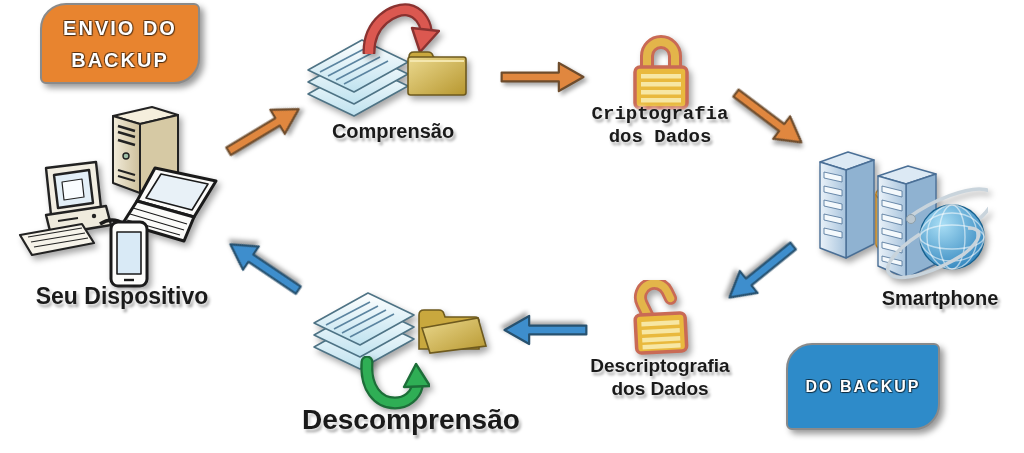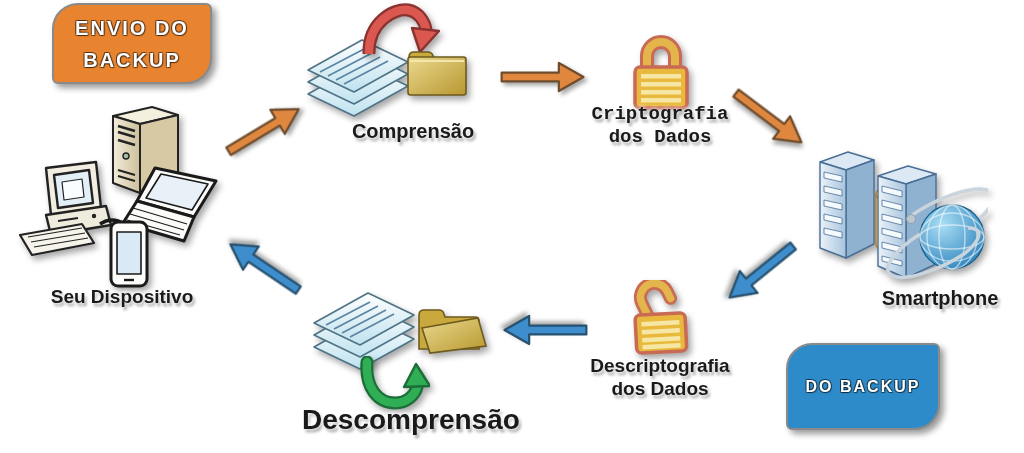--- a/index.html
+++ b/index.html
@@ -12,33 +12,33 @@
   .badge{
     position:absolute;display:flex;flex-direction:column;justify-content:center;align-items:center;
     border:2px solid #8a8a8a;border-radius:26px 6px 26px 6px;
     box-shadow:4px 4px 6px rgba(0,0,0,.40);
     color:#fff;font-weight:bold;text-align:center;
   }
   .badge div{
     letter-spacing:2px;
     text-shadow:-1px -1px 0 rgba(0,0,0,.45),1px 1px 1px rgba(0,0,0,.55),1px -1px 0 rgba(0,0,0,.35),-1px 1px 0 rgba(0,0,0,.35);
   }
-  .badge-envio{left:40px;top:3px;width:156px;height:77px;background:#E8842F;font-size:20px;line-height:32px;margin-left:12px;}
+  .badge-envio{left:40px;top:3px;width:156px;height:77px;background:#E8842F;font-size:20px;line-height:32px;}
   .badge-rest{left:786px;top:343px;width:150px;height:83px;background:#2E8BC9;font-size:16px;line-height:30px;}
   
   .nlabel{
     position:absolute;text-align:center;font-weight:bold;color:#1a1a1a;
     text-shadow:0 0 4px #fff,0 0 6px #fff,2px 3px 3px rgba(0,0,0,.45);
   }
-  .lab-compression{left:328px;top:120px;width:170px;font-size:20px;}
+  .lab-compression{left:308px;top:120px;width:170px;font-size:20px;}
   .lab-encryption{left:574px;top:103px;width:172px;font-size:19px;line-height:23px;font-family:Liberation Mono, monospace;}
   .lab-datacenter{left:858px;top:287px;width:164px;font-size:20px;}
   .lab-decryption{left:568px;top:354px;width:184px;font-size:19px;line-height:23px;}
   .lab-decompression{left:302px;top:404px;width:186px;font-size:28px;}
-  .lab-devices{left:2px;top:284px;width:240px;font-size:19px;line-height:25px;}
+  .lab-devices{left:2px;top:284px;width:240px;font-size:23px;line-height:25px;}
   
   .arrow{position:absolute;width:88px;height:40px;filter:drop-shadow(3px 3px 2px rgba(0,0,0,.35));}
   .arrow polygon{stroke-width:2.5;stroke-linejoin:round;}
   .arrow.orange polygon{fill:#E0873F;stroke:#6e4c2c;}
   .arrow.blue polygon{fill:#3E8ECD;stroke:#27516f;}
   .icon-shadow{filter:drop-shadow(3px 4px 3px rgba(0,0,0,.35));}
 </style>
 </head>
 <body>
 

